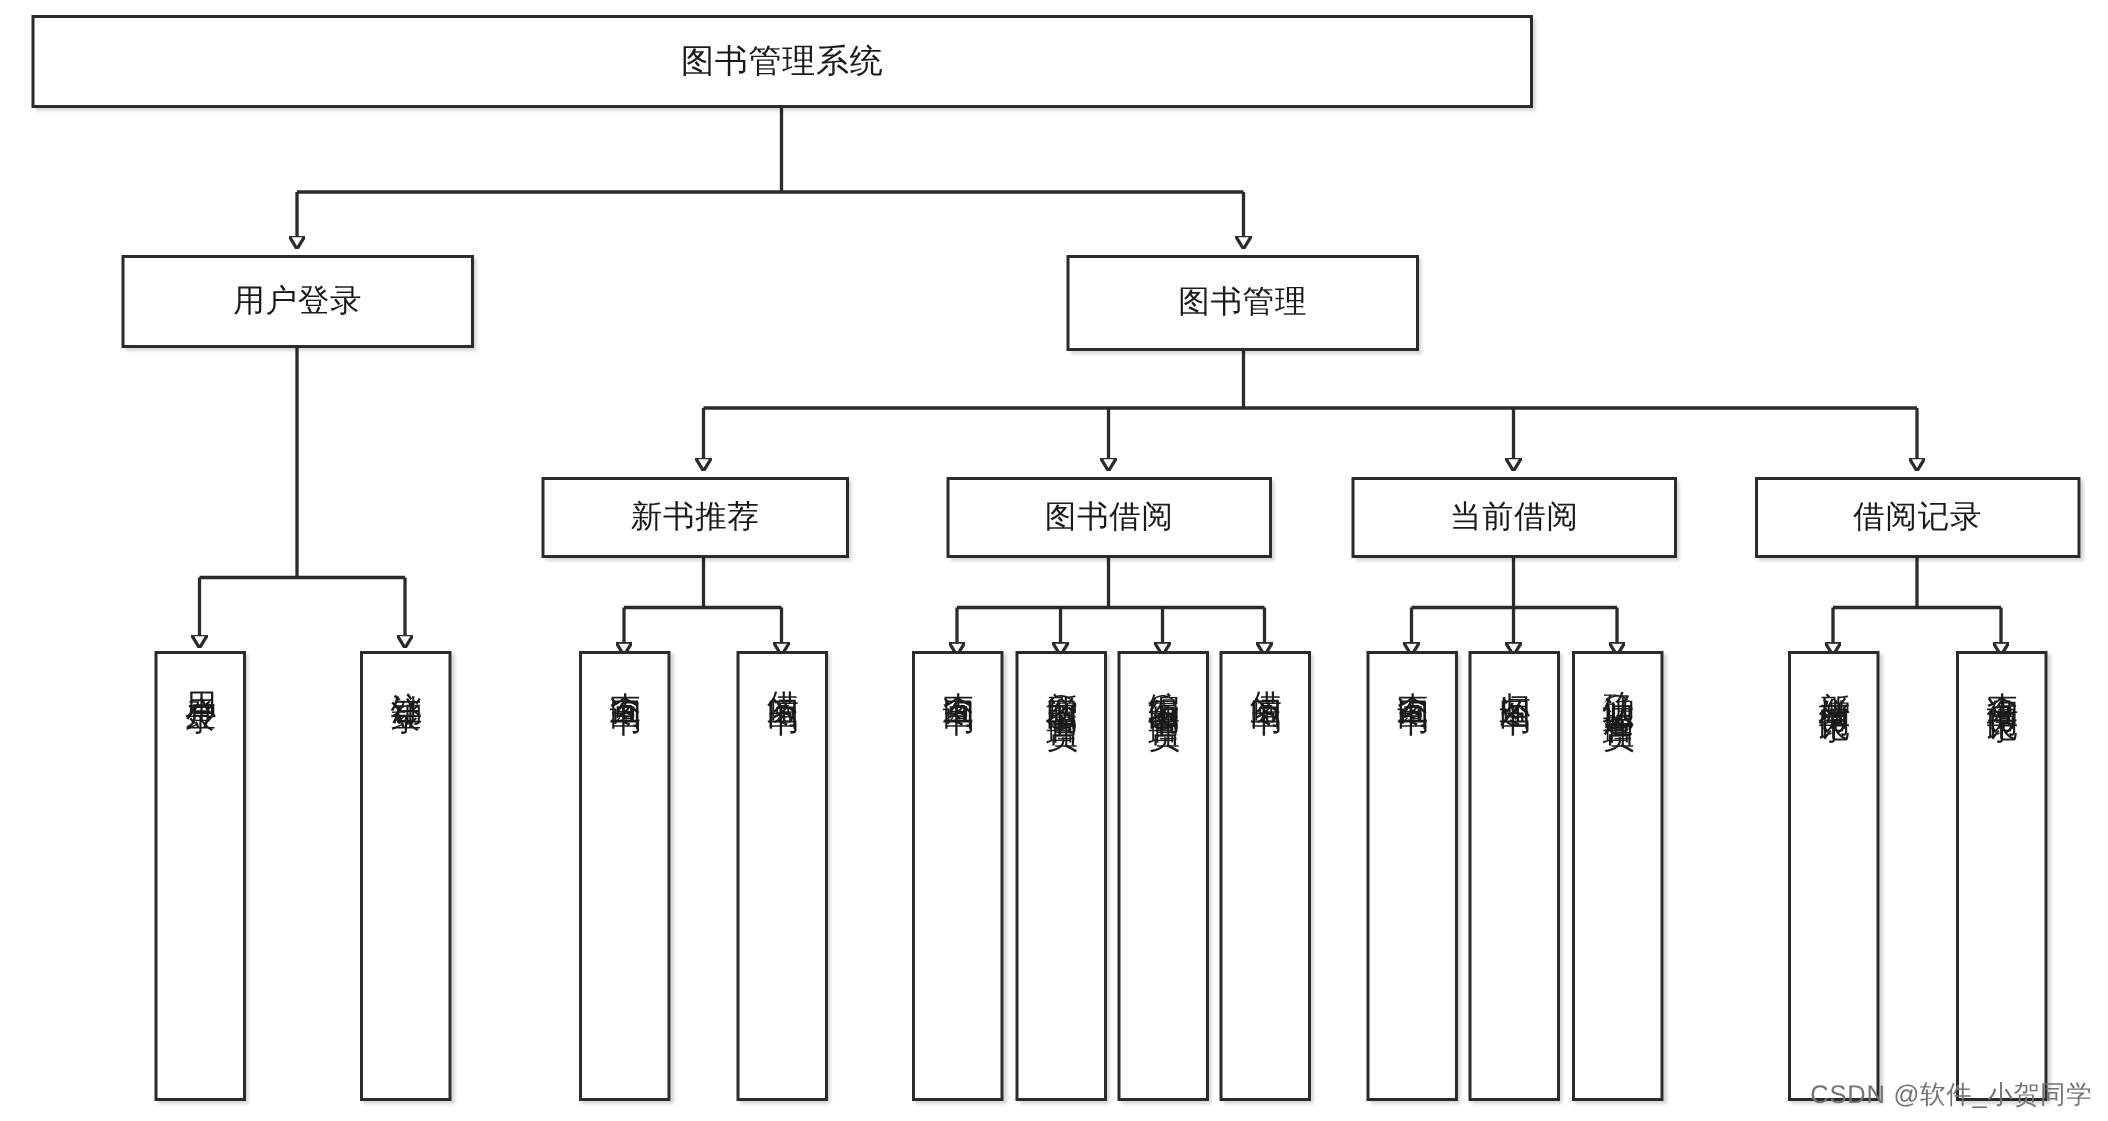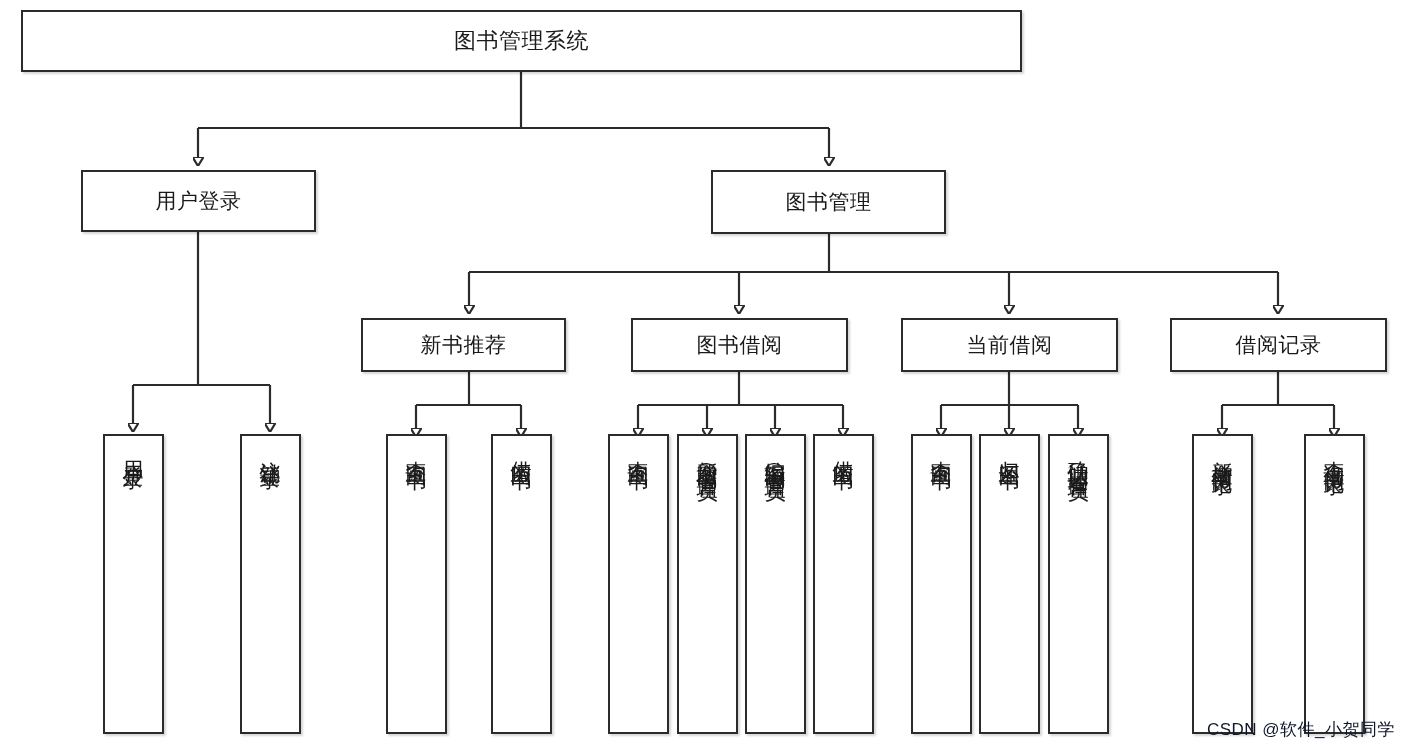--- a/index.html
+++ b/index.html
@@ -65,21 +65,21 @@
   svg.links path, svg.links line {
     stroke: #2b2b2b;
     stroke-width: 2.2;
     fill: none;
   }
   .watermark {
     position: absolute;
     right: 10px;
     bottom: 6px;
     font-size: 17px;
-    color: #0f172a;
+    color: #737373;
     letter-spacing: 0.5px;
     user-select: none;
   }
 </style>
 </head>
 <body>
 
 <div id="canvas">
 
   <svg class="links" viewBox="0 0 1405 747">

